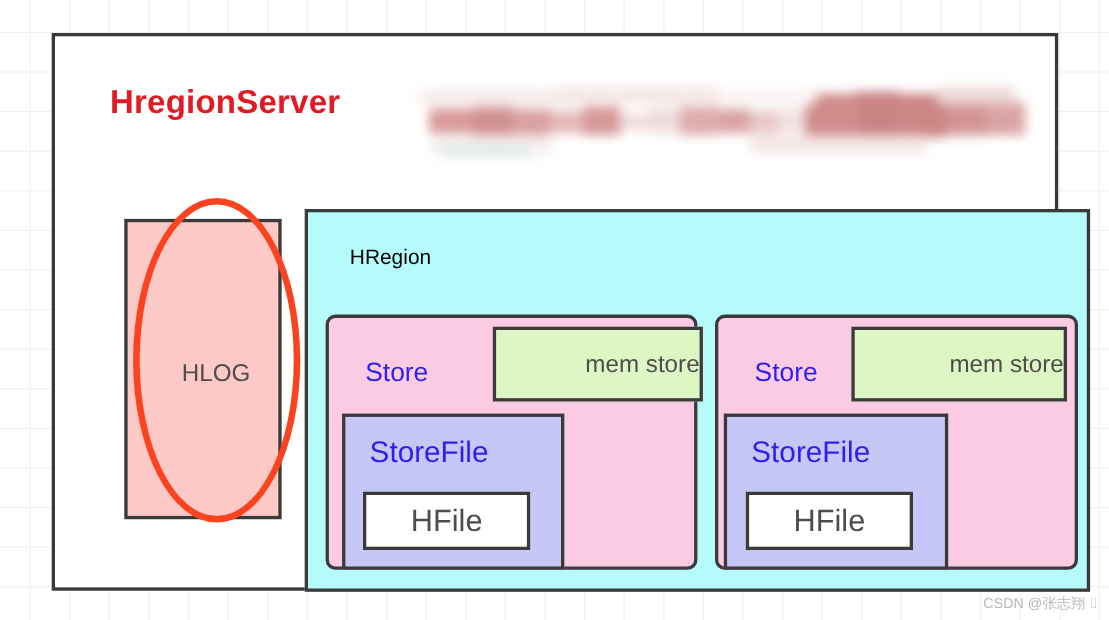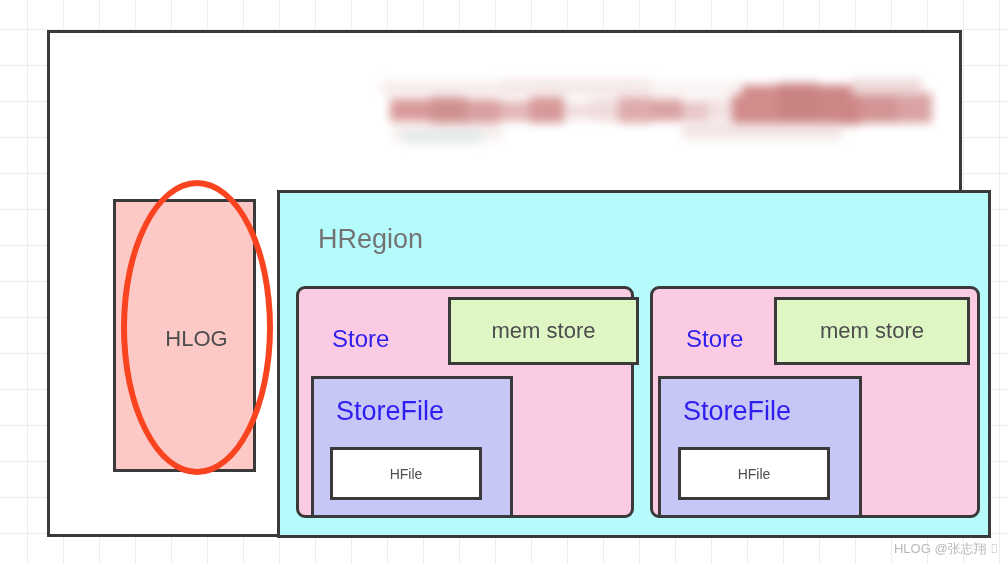--- a/index.html
+++ b/index.html
@@ -65,21 +65,21 @@
 
   
   #hregion{
     position:absolute;left:227px;top:157px;width:714px;height:348px;
     background:#b6fbfb;
     border:3px solid #3a3a3a;
     box-sizing:border-box;
   }
   #hregion-title{
     position:absolute;left:38px;top:31px;
-    font-size:27px;color:#737373;
+    font-size:19px;color:#000000;
   }
 
   
   .store{
     position:absolute;top:93px;height:232px;
     background:#fbcbe4;
     border:3px solid #3a3a3a;
     border-radius:9px;
     box-sizing:border-box;
   }
@@ -87,21 +87,21 @@
   #store-2{left:370px;width:330px;}
   .store-label{
     position:absolute;left:33px;top:36px;
     font-size:24px;color:#2f1ef0;
   }
   .memstore{
     position:absolute;top:8px;height:68px;
     background:#ddf6c4;
     border:3px solid #3a3a3a;
     box-sizing:border-box;
-    display:flex;align-items:center;justify-content:center;
+    display:flex;align-items:center;justify-content:flex-end;
   }
   #store-1 .memstore{left:149px;width:191px;}
   #store-2 .memstore{left:121px;width:196px;}
   .memstore span{font-size:22px;color:#4d4d4d;}
 
   .storefile{
     position:absolute;top:87px;height:142px;
     background:#c6c6f7;
     border:3px solid #3a3a3a;
     box-sizing:border-box;
@@ -114,36 +114,37 @@
   }
   .hfile{
     position:absolute;top:68px;height:53px;
     background:#ffffff;
     border:3px solid #3a3a3a;
     box-sizing:border-box;
     display:flex;align-items:center;justify-content:center;
   }
   #store-1 .hfile{left:16px;width:152px;}
   #store-2 .hfile{left:17px;width:152px;}
-  .hfile span{font-size:14px;color:#4d4d4d;text-align:right;}
+  .hfile span{font-size:28px;color:#4d4d4d;text-align:right;}
 
   
   #watermark{
     position:absolute;right:10px;bottom:6px;
     font-size:13px;color:#b9b9bd;
     white-space:nowrap;
   }
 </style>
 </head>
 <body>
 
 <div id="canvas"></div>
 
 <div id="rs-frame">
 
+  <div id="rs-title">HregionServer</div>
 
   <div id="redacted">
     <svg width="565" height="72" viewBox="0 0 565 72" xmlns="http://www.w3.org/2000/svg">
       <rect x="8" y="24" width="40" height="22" fill="#d79494"></rect>
       <rect x="48" y="22" width="36" height="26" fill="#cd8b8b"></rect>
       <rect x="84" y="24" width="34" height="24" fill="#d89c9c"></rect>
       <rect x="118" y="26" width="30" height="20" fill="#e2b3b3"></rect>
       <rect x="148" y="22" width="34" height="26" fill="#d59494"></rect>
       <rect x="182" y="28" width="26" height="16" fill="#f0dcdc"></rect>
       <rect x="208" y="24" width="28" height="22" fill="#efdada"></rect>
@@ -196,13 +197,13 @@
         <div class="storefile-label">StoreFile</div>
         <div class="hfile">
           <span>HFile</span>
         </div>
       </div>
     </div>
 
   </div>
 </div>
 
-<div id="watermark">HLOG @张志翔 ⌷</div>
+<div id="watermark">CSDN @张志翔 ⌷</div>
 
 </body></html>

